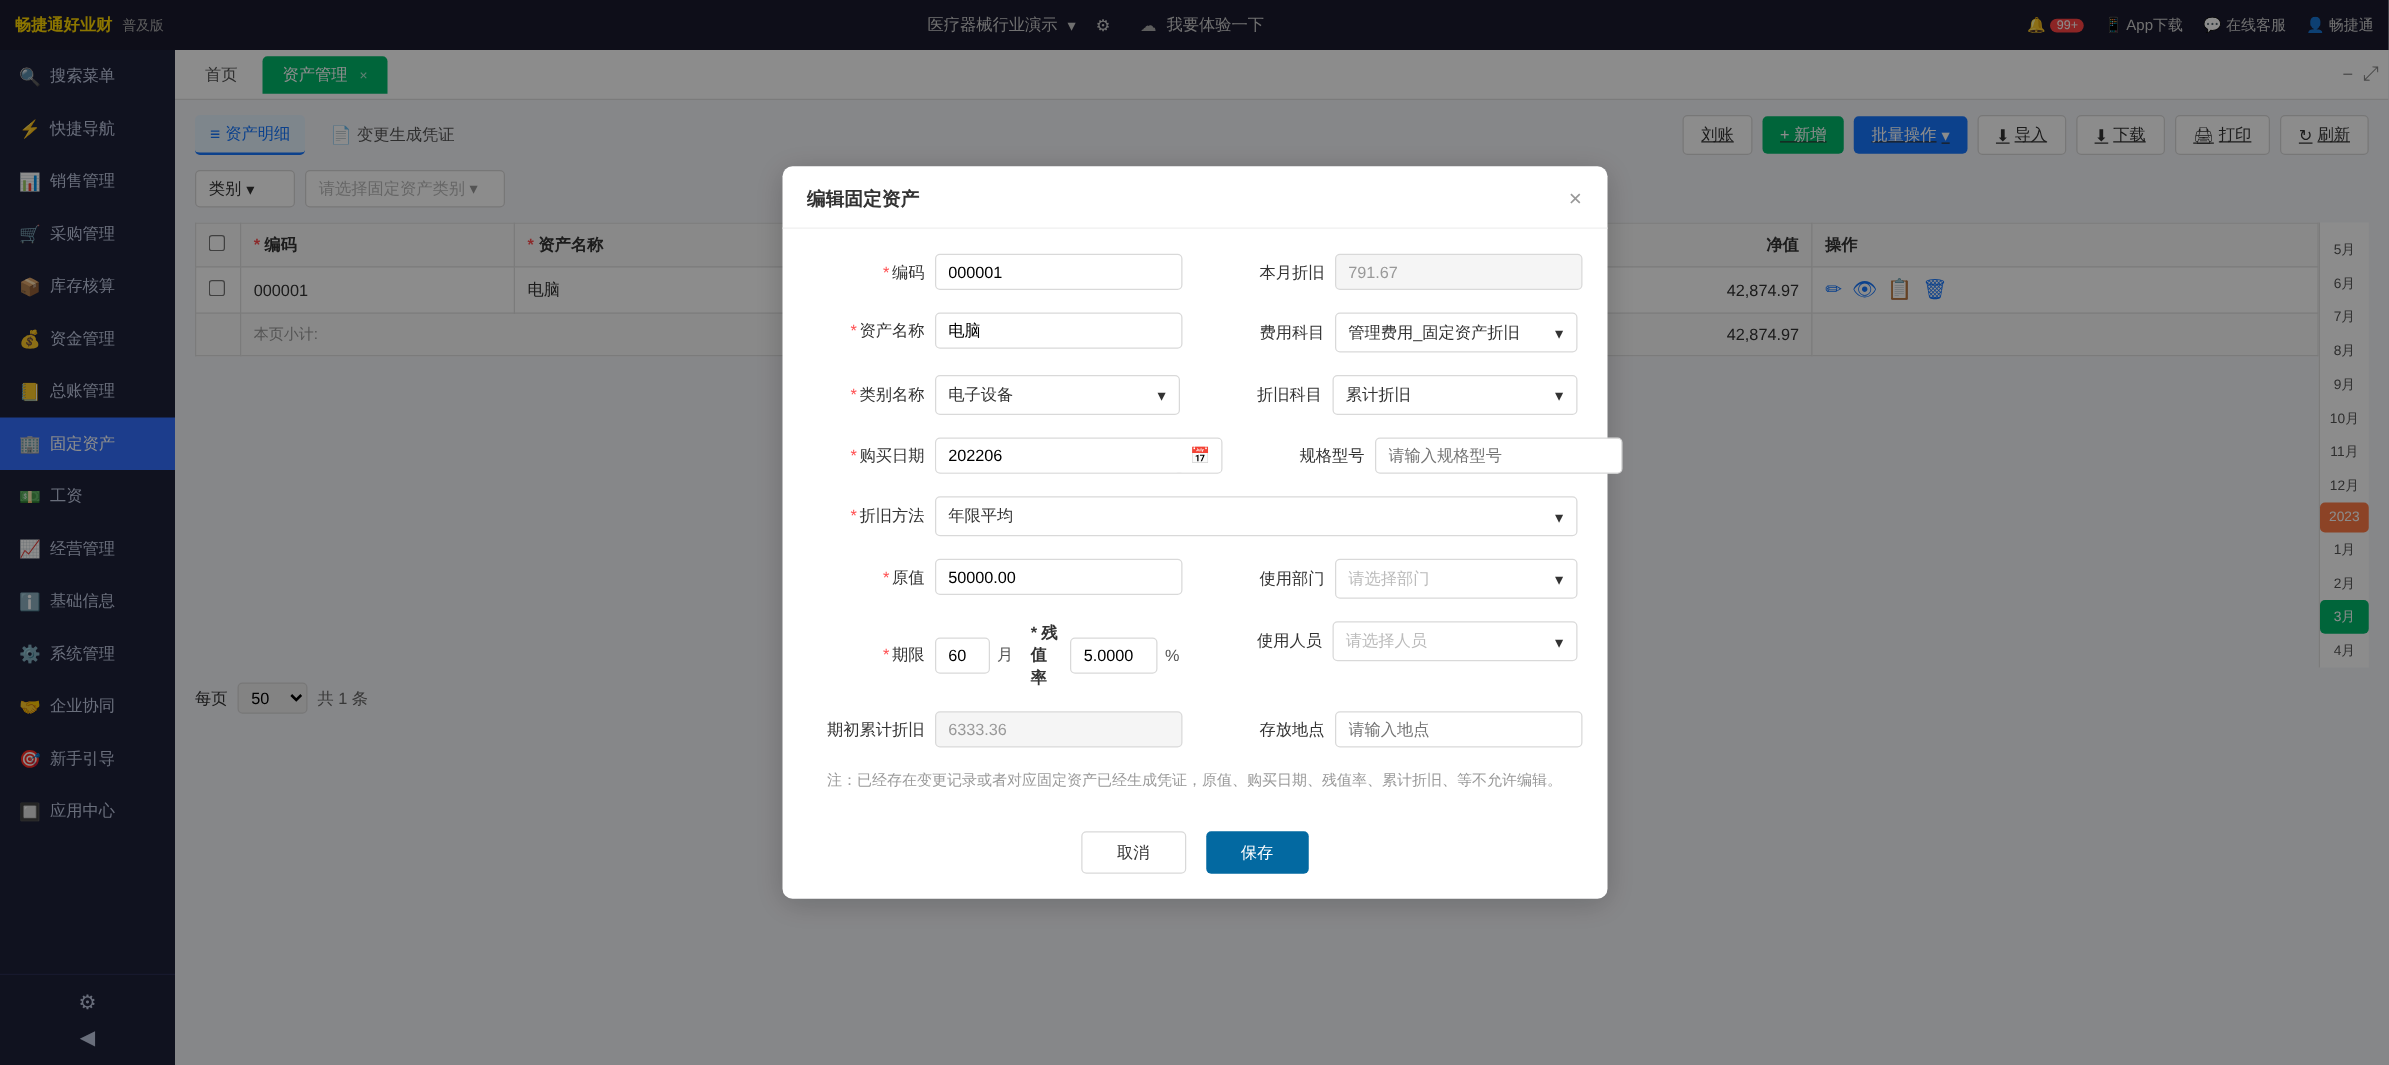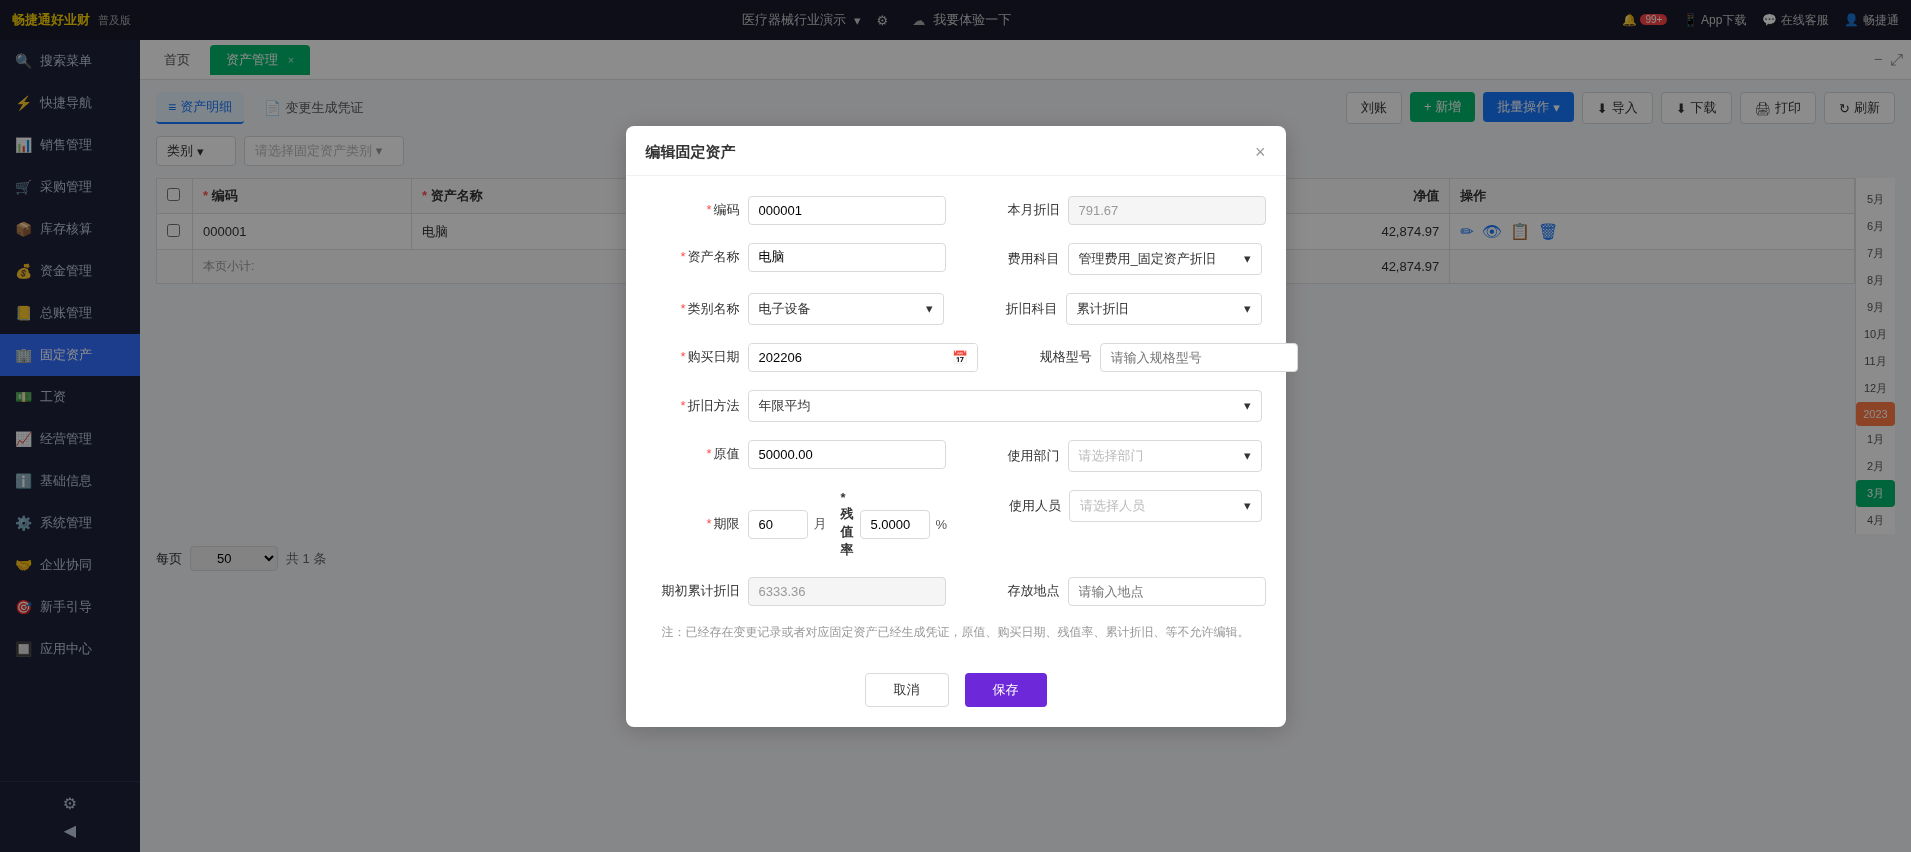--- a/index.html
+++ b/index.html
@@ -59,21 +59,21 @@
     .table-actions { display: flex; gap: 8px; color: #1677ff; font-size: 16px; }
 
     
     .right-cal { width: 36px; background: #fff; border-left: 1px solid #e0e0e0; display: flex; flex-direction: column; align-items: center; padding-top: 8px; }
     .cal-item { font-size: 11px; color: #555; padding: 6px 0; text-align: center; cursor: pointer; width: 100%; }
     .cal-item.highlight { background: #ff7a45; color: #fff; border-radius: 4px; }
     .cal-item.active-green { background: #00b96b; color: #fff; border-radius: 4px; }
 
     
     .pagination { display: flex; align-items: center; gap: 8px; margin-top: 12px; font-size: 13px; }
-    .page-select { border: 1px solid #d9d9d9; border-radius: 4px; padding: 3px 22px; font-size: 13px; }
+    .page-select { border: 1px solid #d9d9d9; border-radius: 4px; padding: 3px 6px; font-size: 13px; }
 
     
     .overlay { position: fixed; top: 0; left: 0; width: 100%; height: 100%; background: rgba(0,0,0,0.45); z-index: 100; display: flex; align-items: center; justify-content: center; }
 
     
     .dialog { background: #fff; border-radius: 8px; width: 660px; padding: 0; box-shadow: 0 4px 24px rgba(0,0,0,0.2); z-index: 101; }
     .dialog-header { padding: 16px 20px 12px; border-bottom: 1px solid #f0f0f0; display: flex; justify-content: space-between; align-items: center; }
     .dialog-title { font-size: 15px; font-weight: bold; color: #333; }
     .dialog-close { cursor: pointer; font-size: 18px; color: #999; background: none; border: none; }
     .dialog-body { padding: 20px 24px; }
@@ -81,25 +81,25 @@
     .form-col { flex: 1; }
     .form-field { display: flex; align-items: center; }
     .form-label { width: 90px; text-align: right; font-size: 13px; color: #333; margin-right: 8px; white-space: nowrap; }
     .form-label .req { color: #ff4d4f; margin-right: 2px; }
     .form-input { flex: 1; padding: 6px 10px; border: 1px solid #d9d9d9; border-radius: 4px; font-size: 13px; outline: none; }
     .form-input.readonly { background: #f5f5f5; color: #999; }
     .form-select { flex: 1; padding: 6px 10px; border: 1px solid #d9d9d9; border-radius: 4px; font-size: 13px; display: flex; align-items: center; justify-content: space-between; cursor: pointer; background: #fff; }
     .form-select-placeholder { color: #bbb; }
     .inline-group { display: flex; align-items: center; gap: 6px; flex: 1; }
     .inline-label { font-size: 13px; color: #555; white-space: nowrap; }
-    .inline-input { width: 60px; padding: 6px 10px; border: 1px solid #d9d9d9; border-radius: 4px; font-size: 13px; }
+    .inline-input { width: 44px; padding: 6px 10px; border: 1px solid #d9d9d9; border-radius: 4px; font-size: 13px; }
     .form-note { font-size: 12px; color: #999; margin-top: 4px; text-align: center; }
     .dialog-footer { padding: 12px 24px 20px; display: flex; justify-content: center; gap: 16px; }
     .btn-cancel { padding: 7px 28px; border-radius: 4px; border: 1px solid #d9d9d9; background: #fff; color: #333; font-size: 13px; cursor: pointer; }
-    .btn-save { padding: 7px 28px; border-radius: 4px; border: none; background: #6d28d9; color: #fff; font-size: 13px; cursor: pointer; }
+    .btn-save { padding: 7px 28px; border-radius: 4px; border: none; background: #0369a1; color: #fff; font-size: 13px; cursor: pointer; }
   </style>
 </head>
 <body>
 
 <div class="app-container">
 
   <div class="top-bar">
     <div class="top-bar-left">
       <span class="top-bar-logo">畅捷通好业财</span>
       <span class="top-bar-version">普及版</span>
@@ -216,21 +216,21 @@
 
         <div class="toolbar">
           <div class="toolbar-tab active">
             <span style="color:#1677ff; font-size:14px;">≡</span>
             <span>资产明细</span>
           </div>
           <div class="toolbar-tab inactive">
             <span style="font-size:14px;">📄</span>
             <span>变更生成凭证</span>
           </div>
-          <div style="margin-left:auto; display:flex; gap:8px; align-items:flex-start;">
+          <div style="margin-left:auto; display:flex; gap:8px; align-items:center;text-decoration:underline;">
             <button class="btn btn-default">
               <span>刘账</span>
             </button>
             <button class="btn btn-green">
               <span>+ 新增</span>
             </button>
             <button class="btn btn-batch">
               <span>批量操作</span>
               <span>▾</span>
             </button>

